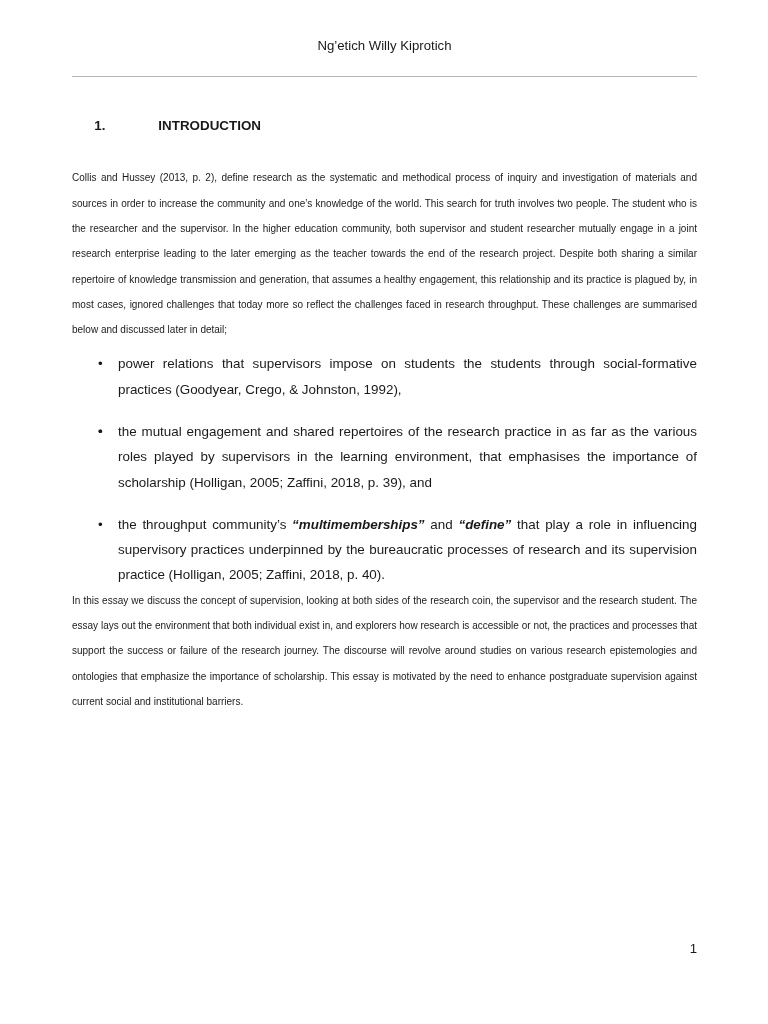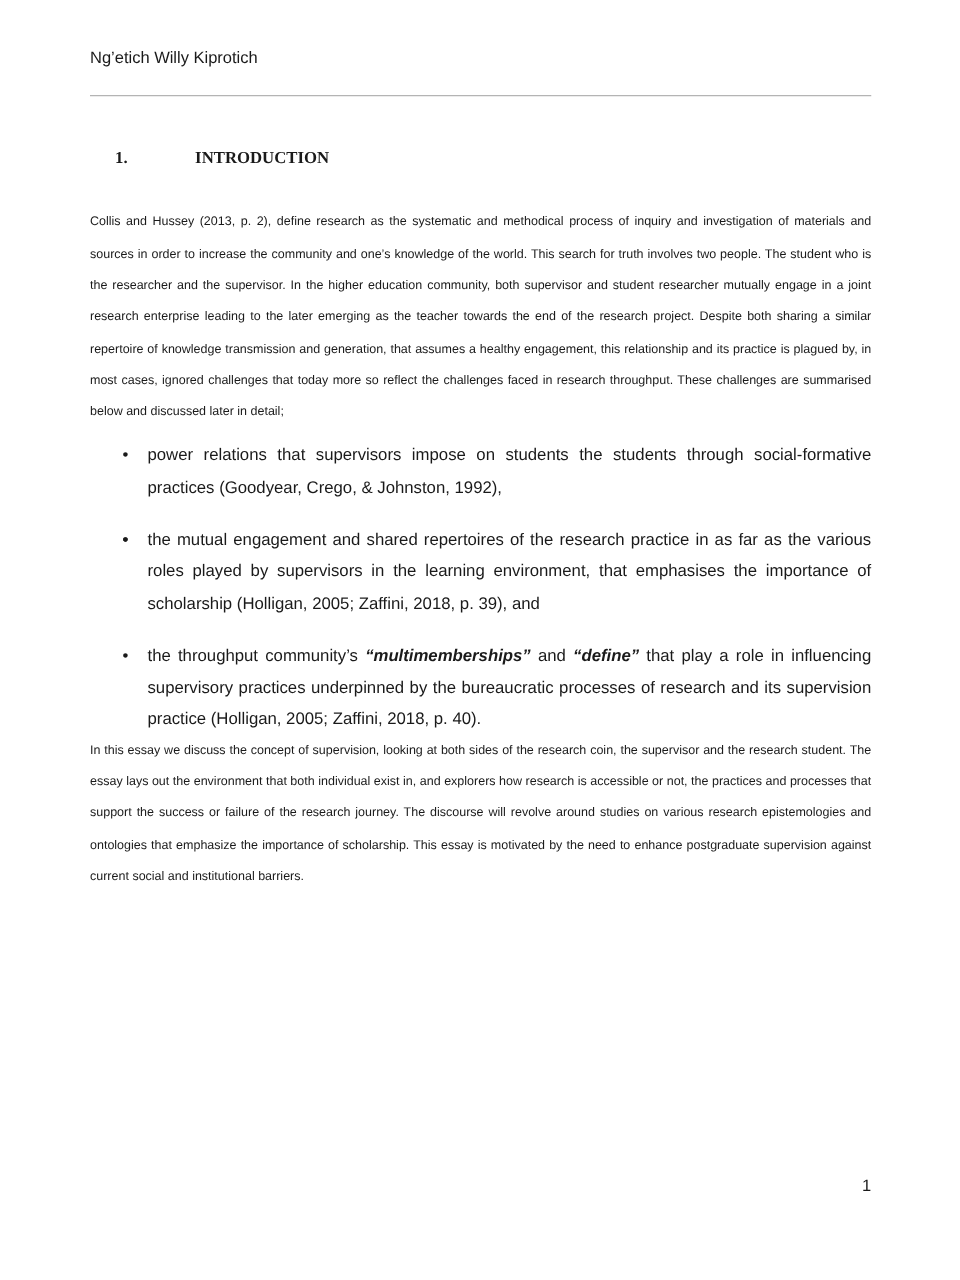--- a/index.html
+++ b/index.html
@@ -24,21 +24,21 @@
     overflow: hidden;
   }
 
   
   .page-header {
     position: absolute;
     left: 72px;
     right: 71px;
     top: 38px;
     display: flex;
-    justify-content: space-between;
+    justify-content: center;
     align-items: baseline;
     font-size: 13.2px;
     line-height: 1.25;
     color: #1a1a1a;
   }
   .header-left  { white-space: nowrap; }
   .header-right { white-space: nowrap; }
 
   .header-rule {
     position: absolute;
@@ -58,21 +58,20 @@
     width: 625px;
   }
 
   .section-heading {
     font-size: 13.4px;
     font-weight: bold;
     line-height: 1.5;
     margin: 0 0 9px 0;
     display: block;
     white-space: pre;
-    font-family: Liberation Serif, serif;
   }
   .sec-num {
     display: inline-block;
     width: 64px;
   }
 
   p.body-para {
     font-size: 10px;
     line-height: 25.3px;
     text-align: justify;

